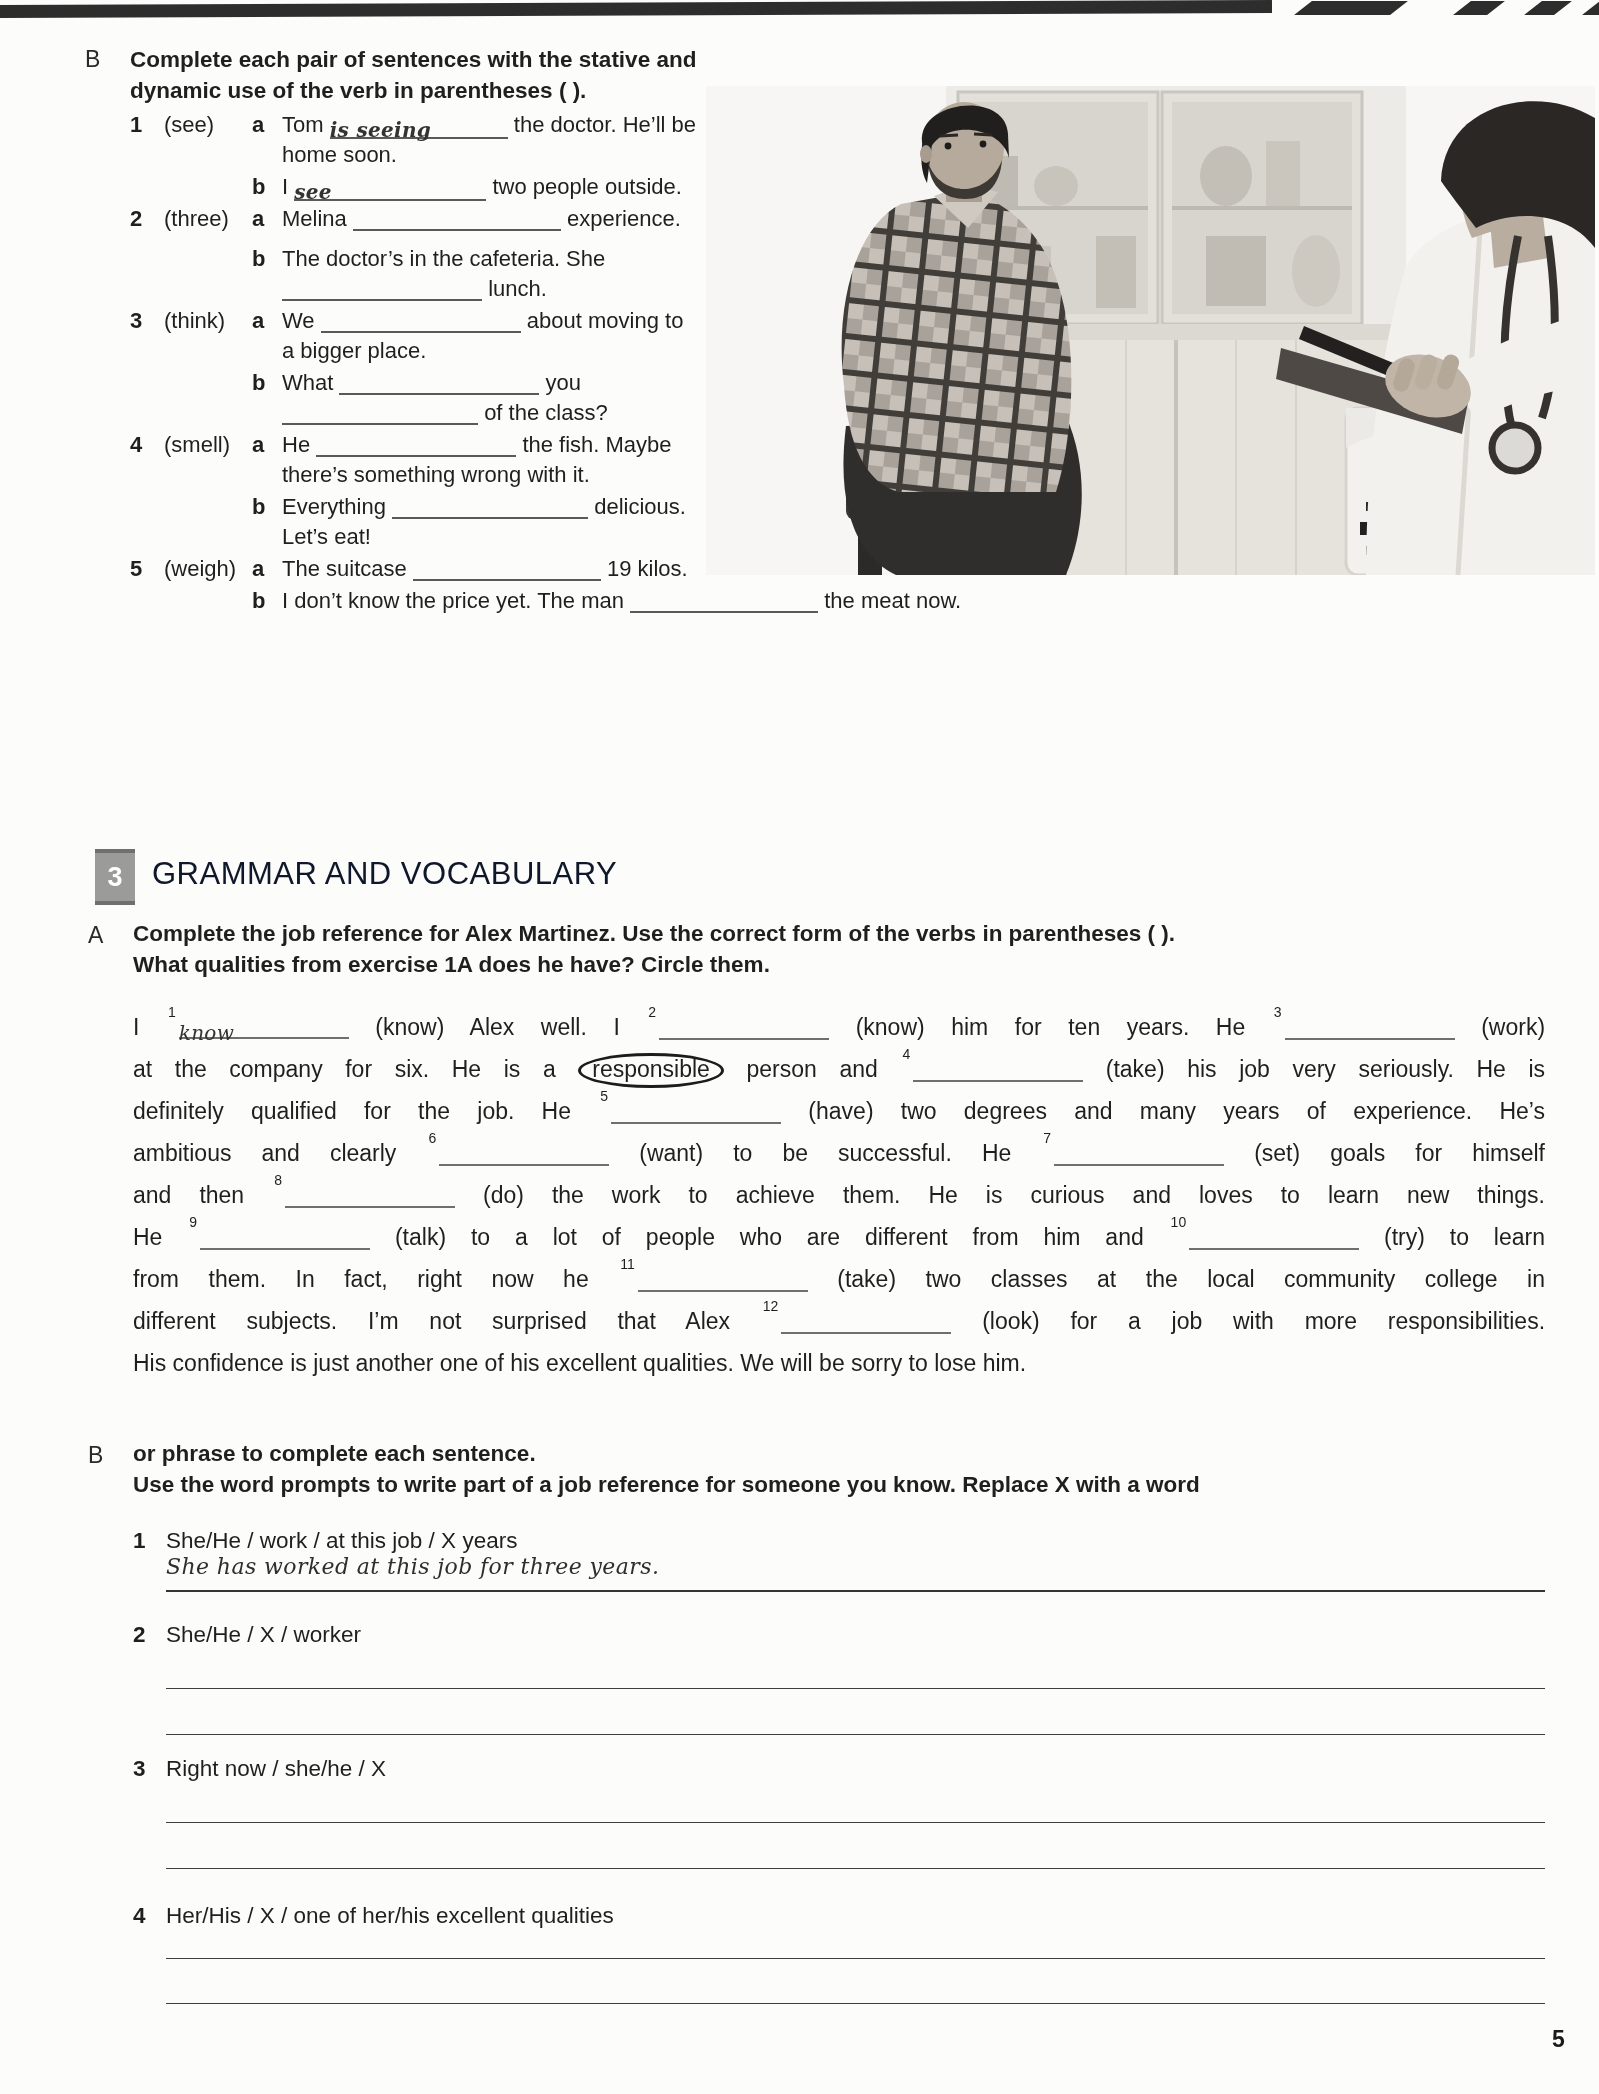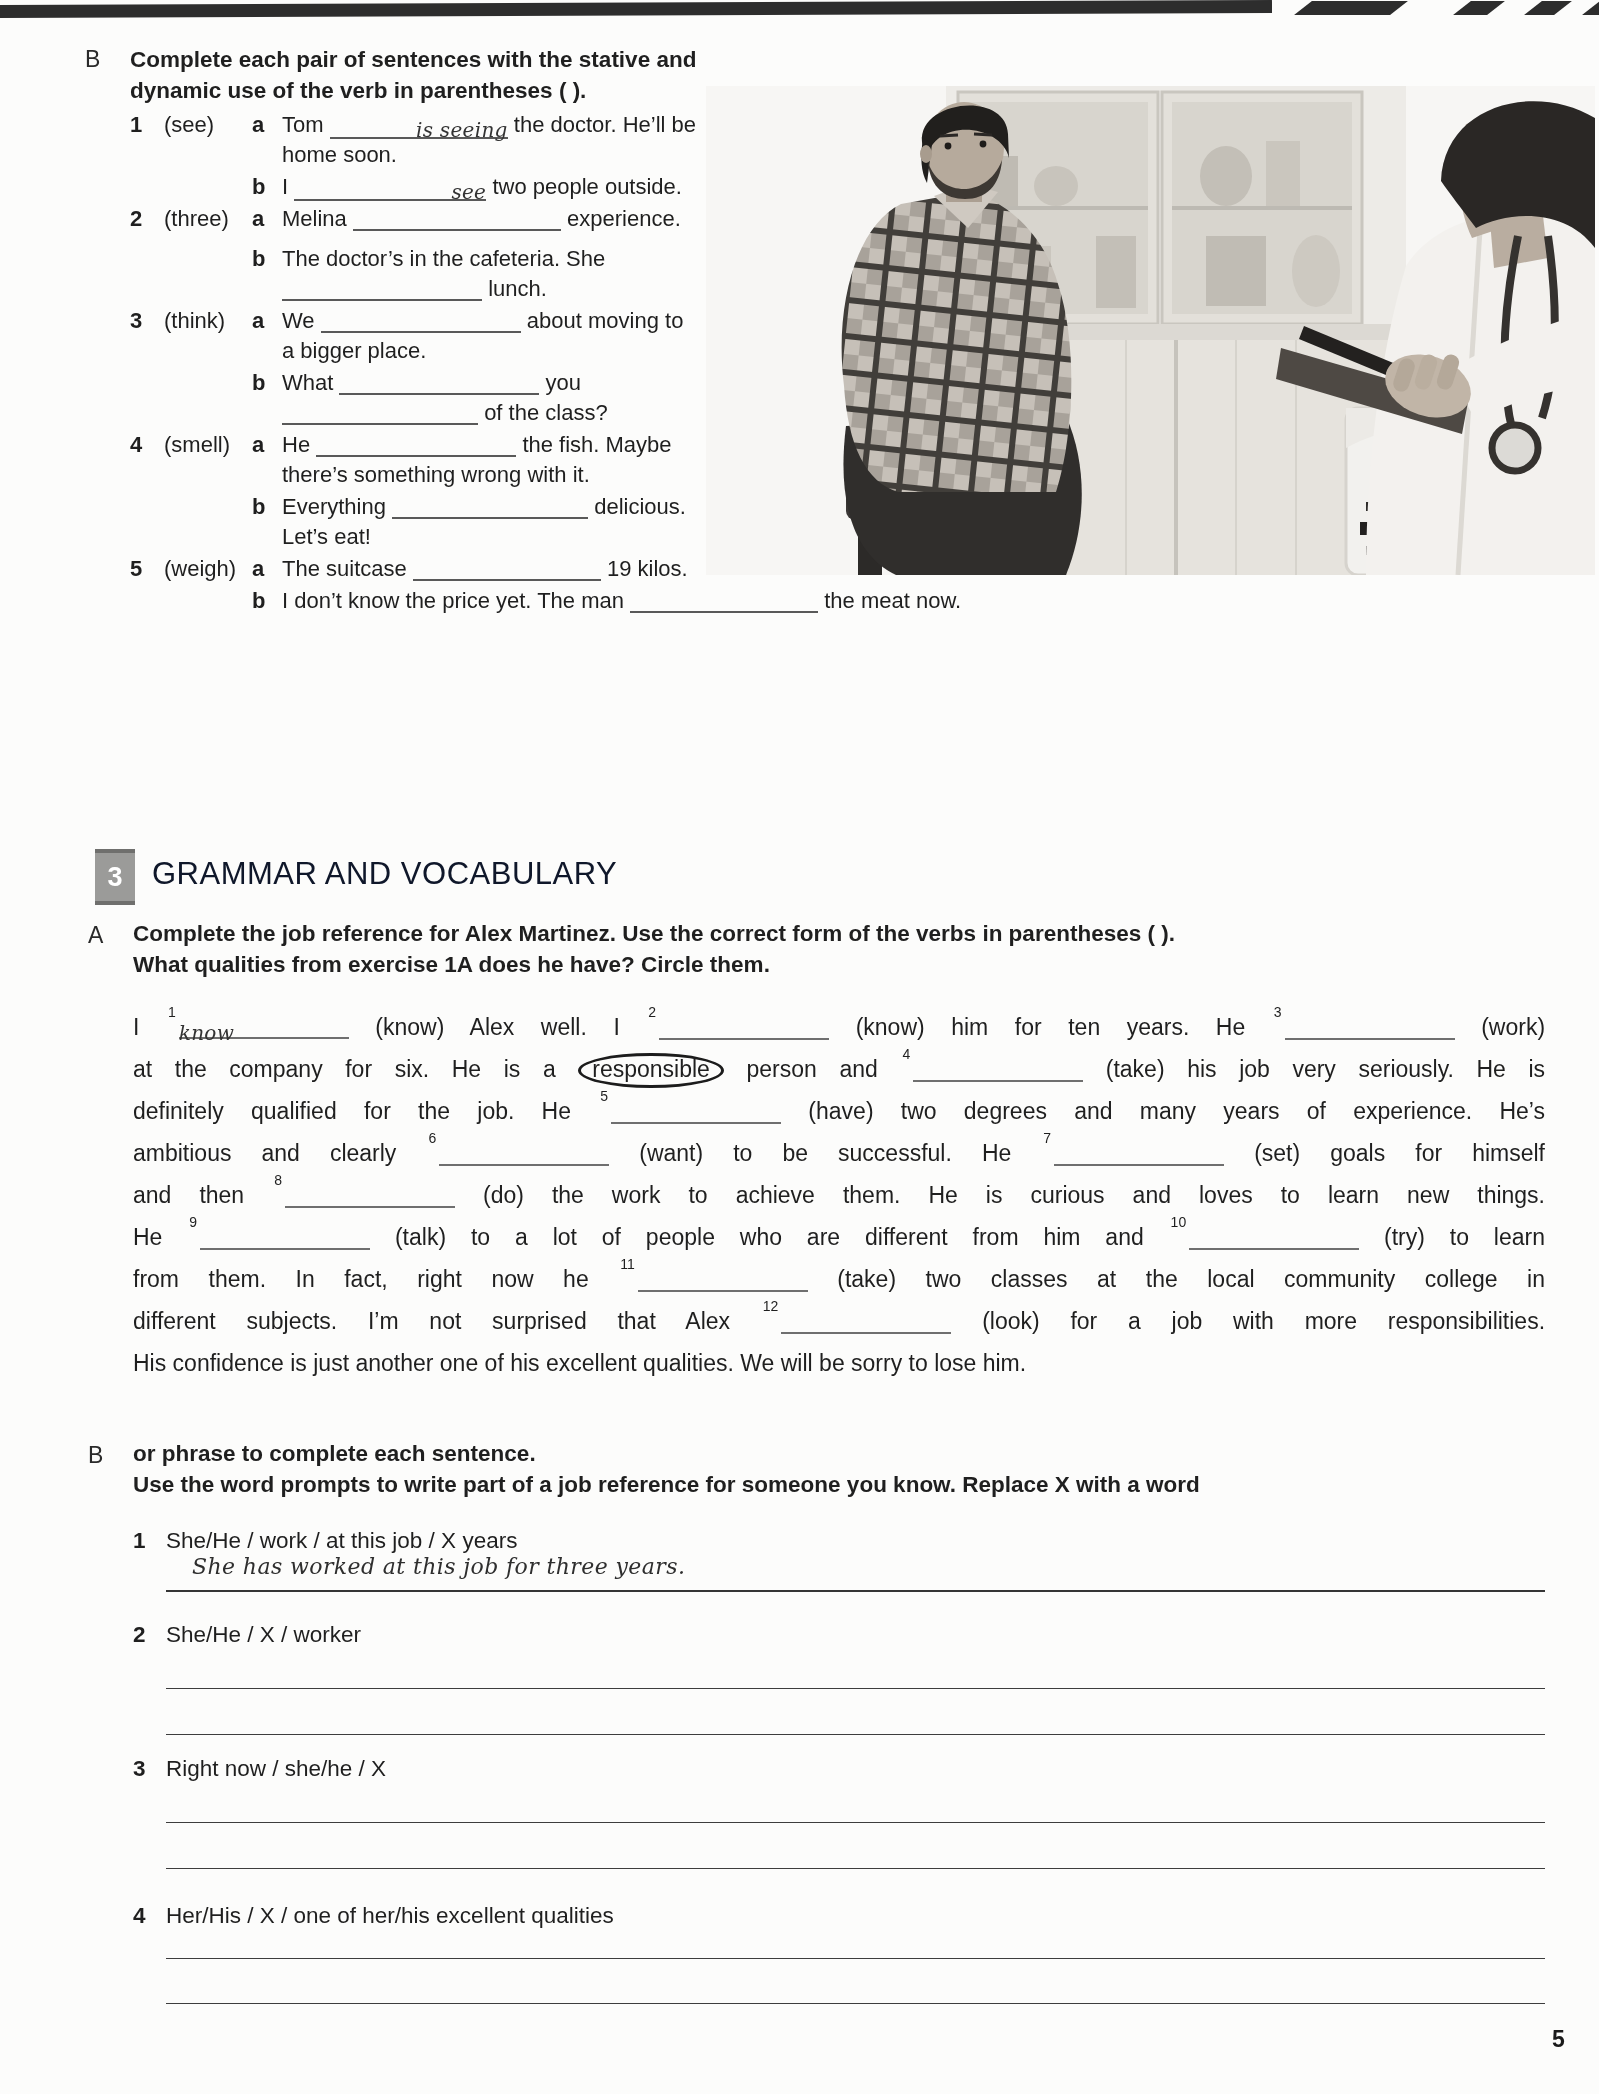--- a/index.html
+++ b/index.html
@@ -12,21 +12,21 @@
           transform:rotate(-0.22deg);transform-origin:left center;}
   .stripe{position:absolute;top:1px;height:14px;background:#2d2d2d;transform:skewX(-52deg);}
 
   
   .exlab{font-size:23px;color:#2a2a2a;}
   .instr{font-size:22.5px;line-height:31px;font-weight:700;}
   .prow{display:grid;grid-template-columns:34px 88px 30px auto;font-size:22px;line-height:30px;margin-bottom:2px;}
   .prow.sp{margin-top:10px;}
   .cnum,.clet{font-weight:700;}
   .ctext .l2{display:block;}
-  .bl{display:inline-block;border-bottom:2px solid #595959;height:22px;vertical-align:-5px;text-align:right;}
+  .bl{display:inline-block;border-bottom:2px solid #595959;height:22px;vertical-align:-5px;text-align:left;font-weight:bold;}
   .hand{font-family:"DejaVu Serif",serif;font-style:italic;font-size:20px;color:#333;letter-spacing:.3px;}
   .nowrap{white-space:nowrap;}
 
   
   .chip{width:40px;height:48px;background:#9b9b99;border-top:4px solid #6f6f6d;border-bottom:4px solid #6f6f6d;
         color:#fff;font-weight:700;font-size:27px;display:flex;align-items:center;justify-content:center;}
   .sectitle{font-size:31px;letter-spacing:.5px;color:#0f172a;}
 
   
   .jpara{width:1412px;font-size:23px;}
@@ -35,21 +35,21 @@
   .jb{display:inline-block;width:170px;border-bottom:2px solid #6f6f6f;height:26px;vertical-align:-5px;text-align:left;}
   sup.n{font-size:14px;line-height:0;position:relative;top:-9px;margin:0 3px 0 2px;}
   .circled{display:inline-block;border:3px solid #1c1c1c;border-radius:50%;padding:0 11px 2px 11px;line-height:27px;}
 
   
   .b3items{position:absolute;left:133px;top:1528px;width:1412px;height:500px;}
   .bprompt{position:absolute;font-size:22.5px;}
   .bprompt .bnum{display:inline-block;width:33px;font-weight:700;}
   .ln{position:absolute;left:33px;right:0;border-bottom:1.8px solid #3d3d3d;height:0;}
   .ansline{position:absolute;left:33px;right:0;top:26px;height:36px;border-bottom:2px solid #353535;}
-  .hand2{font-family:"DejaVu Serif",serif;font-style:italic;font-size:22px;color:#2e2e2e;letter-spacing:.4px;margin-left:26px;}
+  .hand2{font-family:"DejaVu Serif",serif;font-style:italic;font-size:22px;color:#2e2e2e;letter-spacing:.4px;}
 
   .pageno{font-weight:700;font-size:23px;color:#1a1a1a;}
 </style>
 </head>
 <body>
 
 <div class="page">
 
   <div class="topbar"></div>
   <div class="stripe" style="left:1303px;width:96px;"></div>

